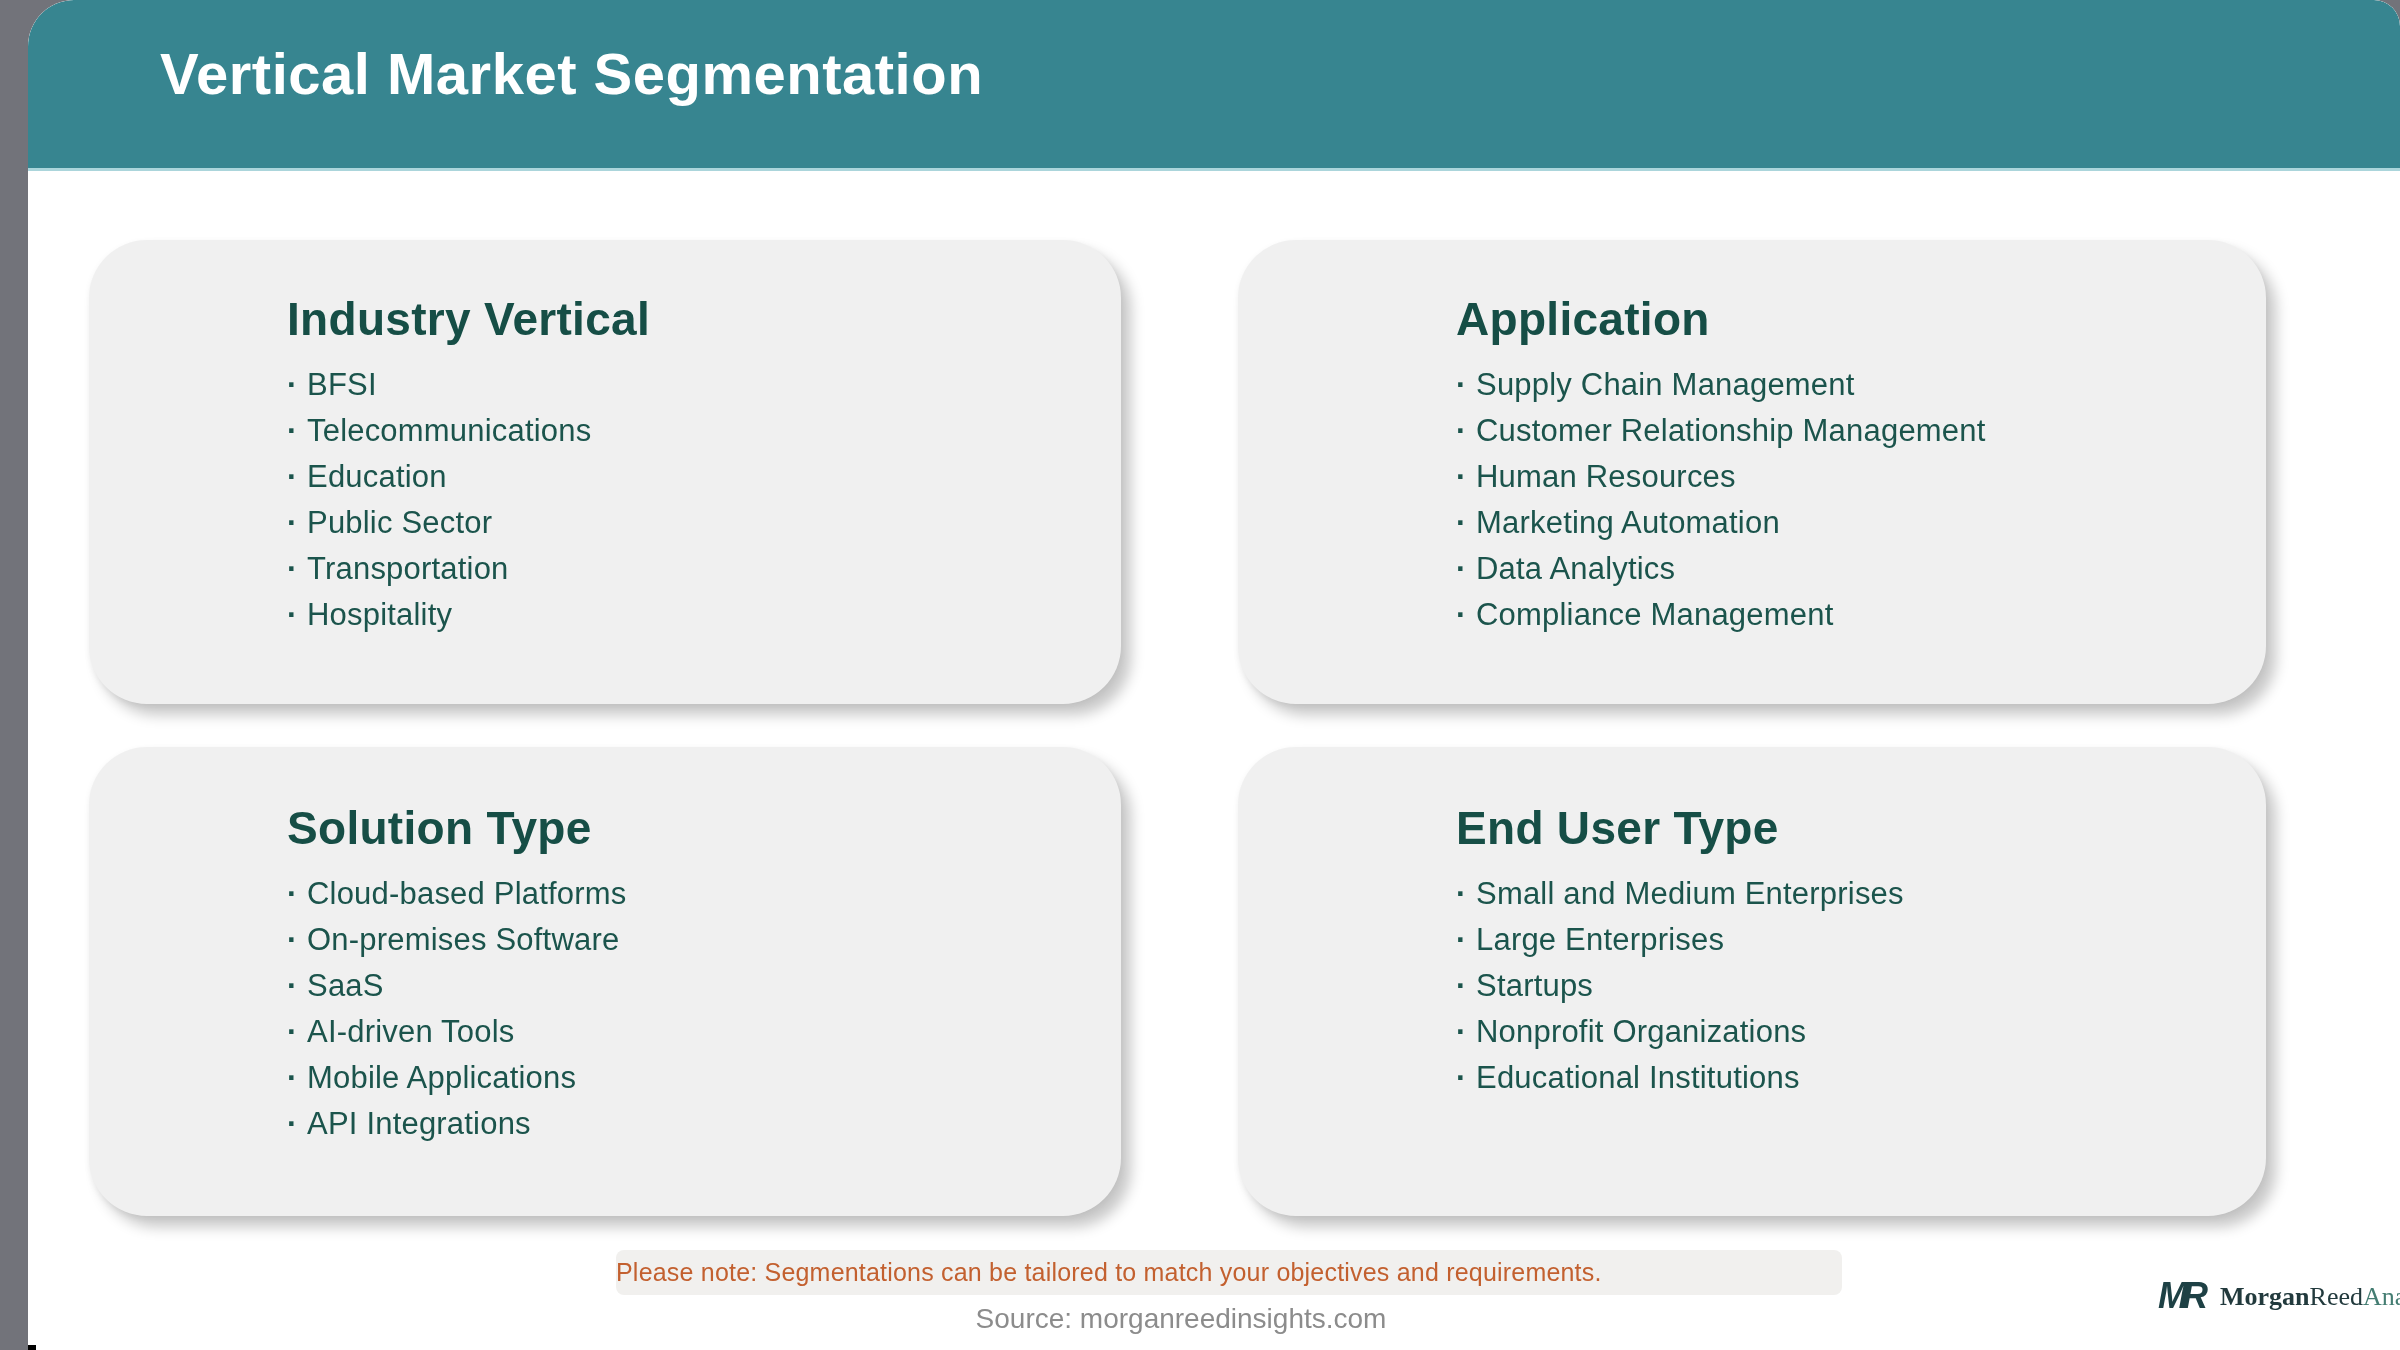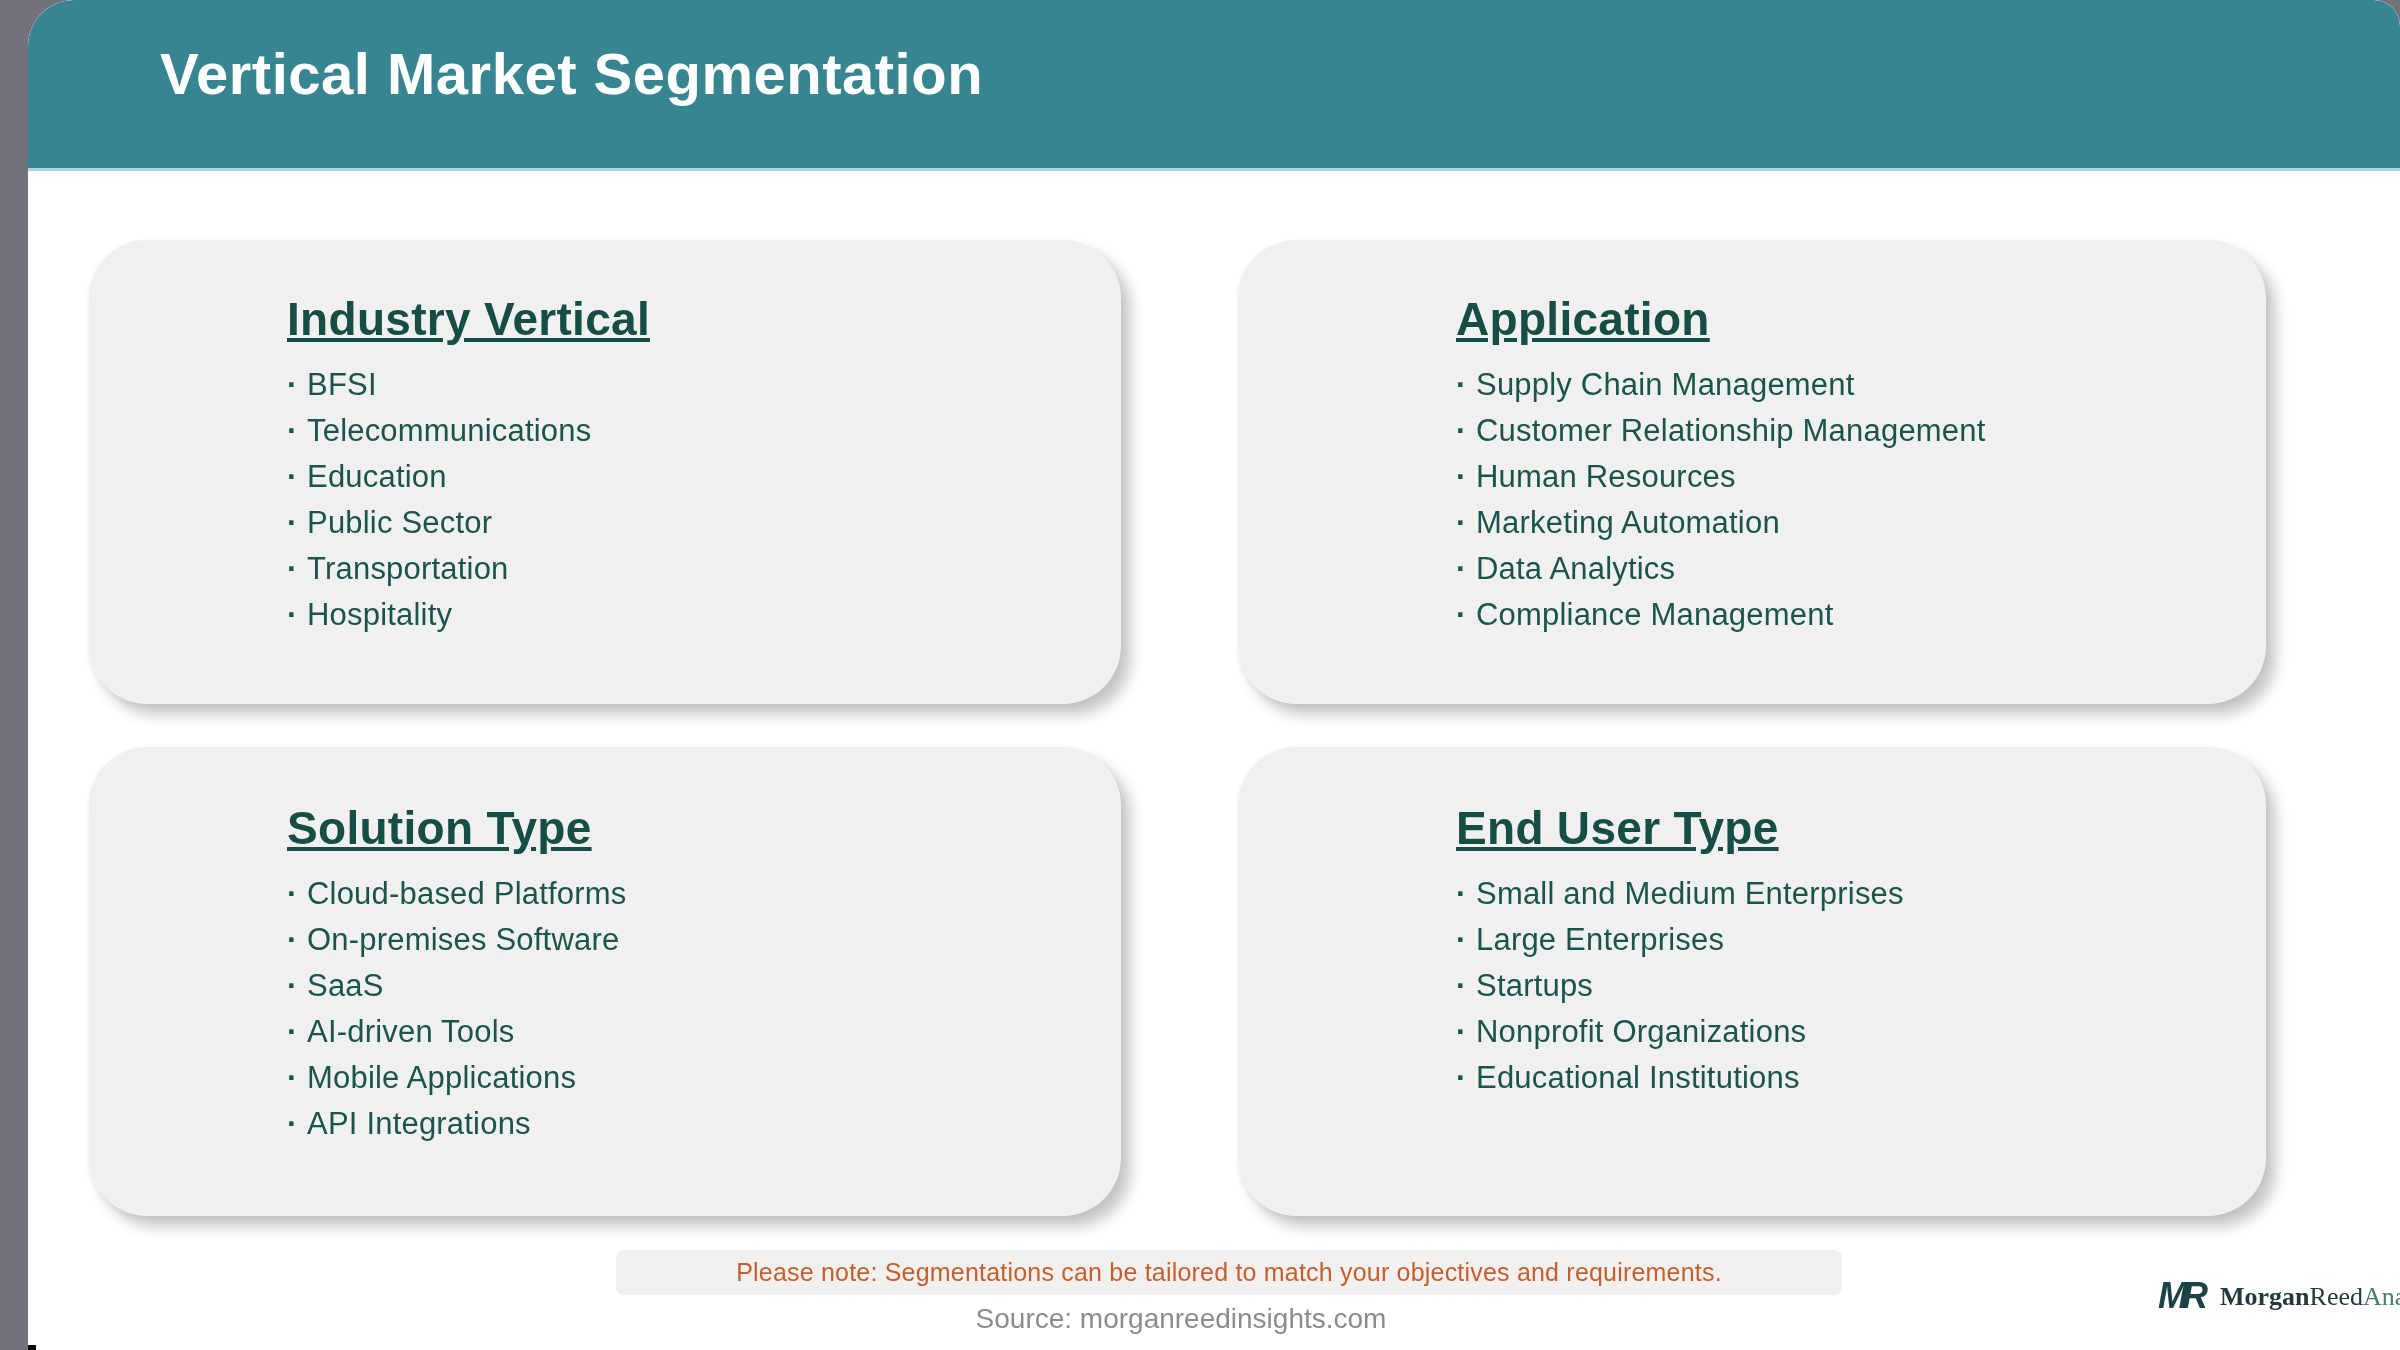--- a/index.html
+++ b/index.html
@@ -35,36 +35,36 @@
     box-shadow:10px 11px 14px rgba(0,0,0,0.22), 0 2px 6px rgba(0,0,0,0.05);
     box-sizing:border-box;
   }
   .card-1 { left:61px;  top:240px; width:1032px; height:464px; padding:52px 30px 0 198px; }
   .card-2 { left:1210px; top:240px; width:1028px; height:464px; padding:52px 30px 0 218px; }
   .card-3 { left:61px;  top:747px; width:1032px; height:469px; padding:54px 30px 0 198px; }
   .card-4 { left:1210px; top:747px; width:1028px; height:469px; padding:54px 30px 0 218px; }
   .card h2 {
     margin:0 0 16px 0;
     font-size:46px; font-weight:700;
-    color:#164e46; letter-spacing:0.3px;text-decoration:underline;
+    color:#164e46; letter-spacing:0.3px;
   }
   .card ul { list-style:none; margin:0; padding:0; }
   .card li {
     font-size:31px; line-height:46px;
     color:#1b544c; letter-spacing:0.2px;
     white-space:nowrap;
   }
   .card li .dot {
     display:inline-block; width:20px;
     color:#1b544c; font-weight:700;
   }
   .note {
     position:absolute; left:588px; top:1250px; width:1226px; height:45px;
     background:#f1f0ee; border-radius:8px;
-    display:flex; align-items:center; justify-content:center;
+    display:flex; align-items:center; 
   }
   .note span {
     font-size:25px; color:#c3602f; letter-spacing:0.2px;
   }
   .source {
     position:absolute; left:-47px; top:1303px; width:2400px;
     text-align:center;
     font-size:28px; color:#8c8c8c;
   }
   .logo {

